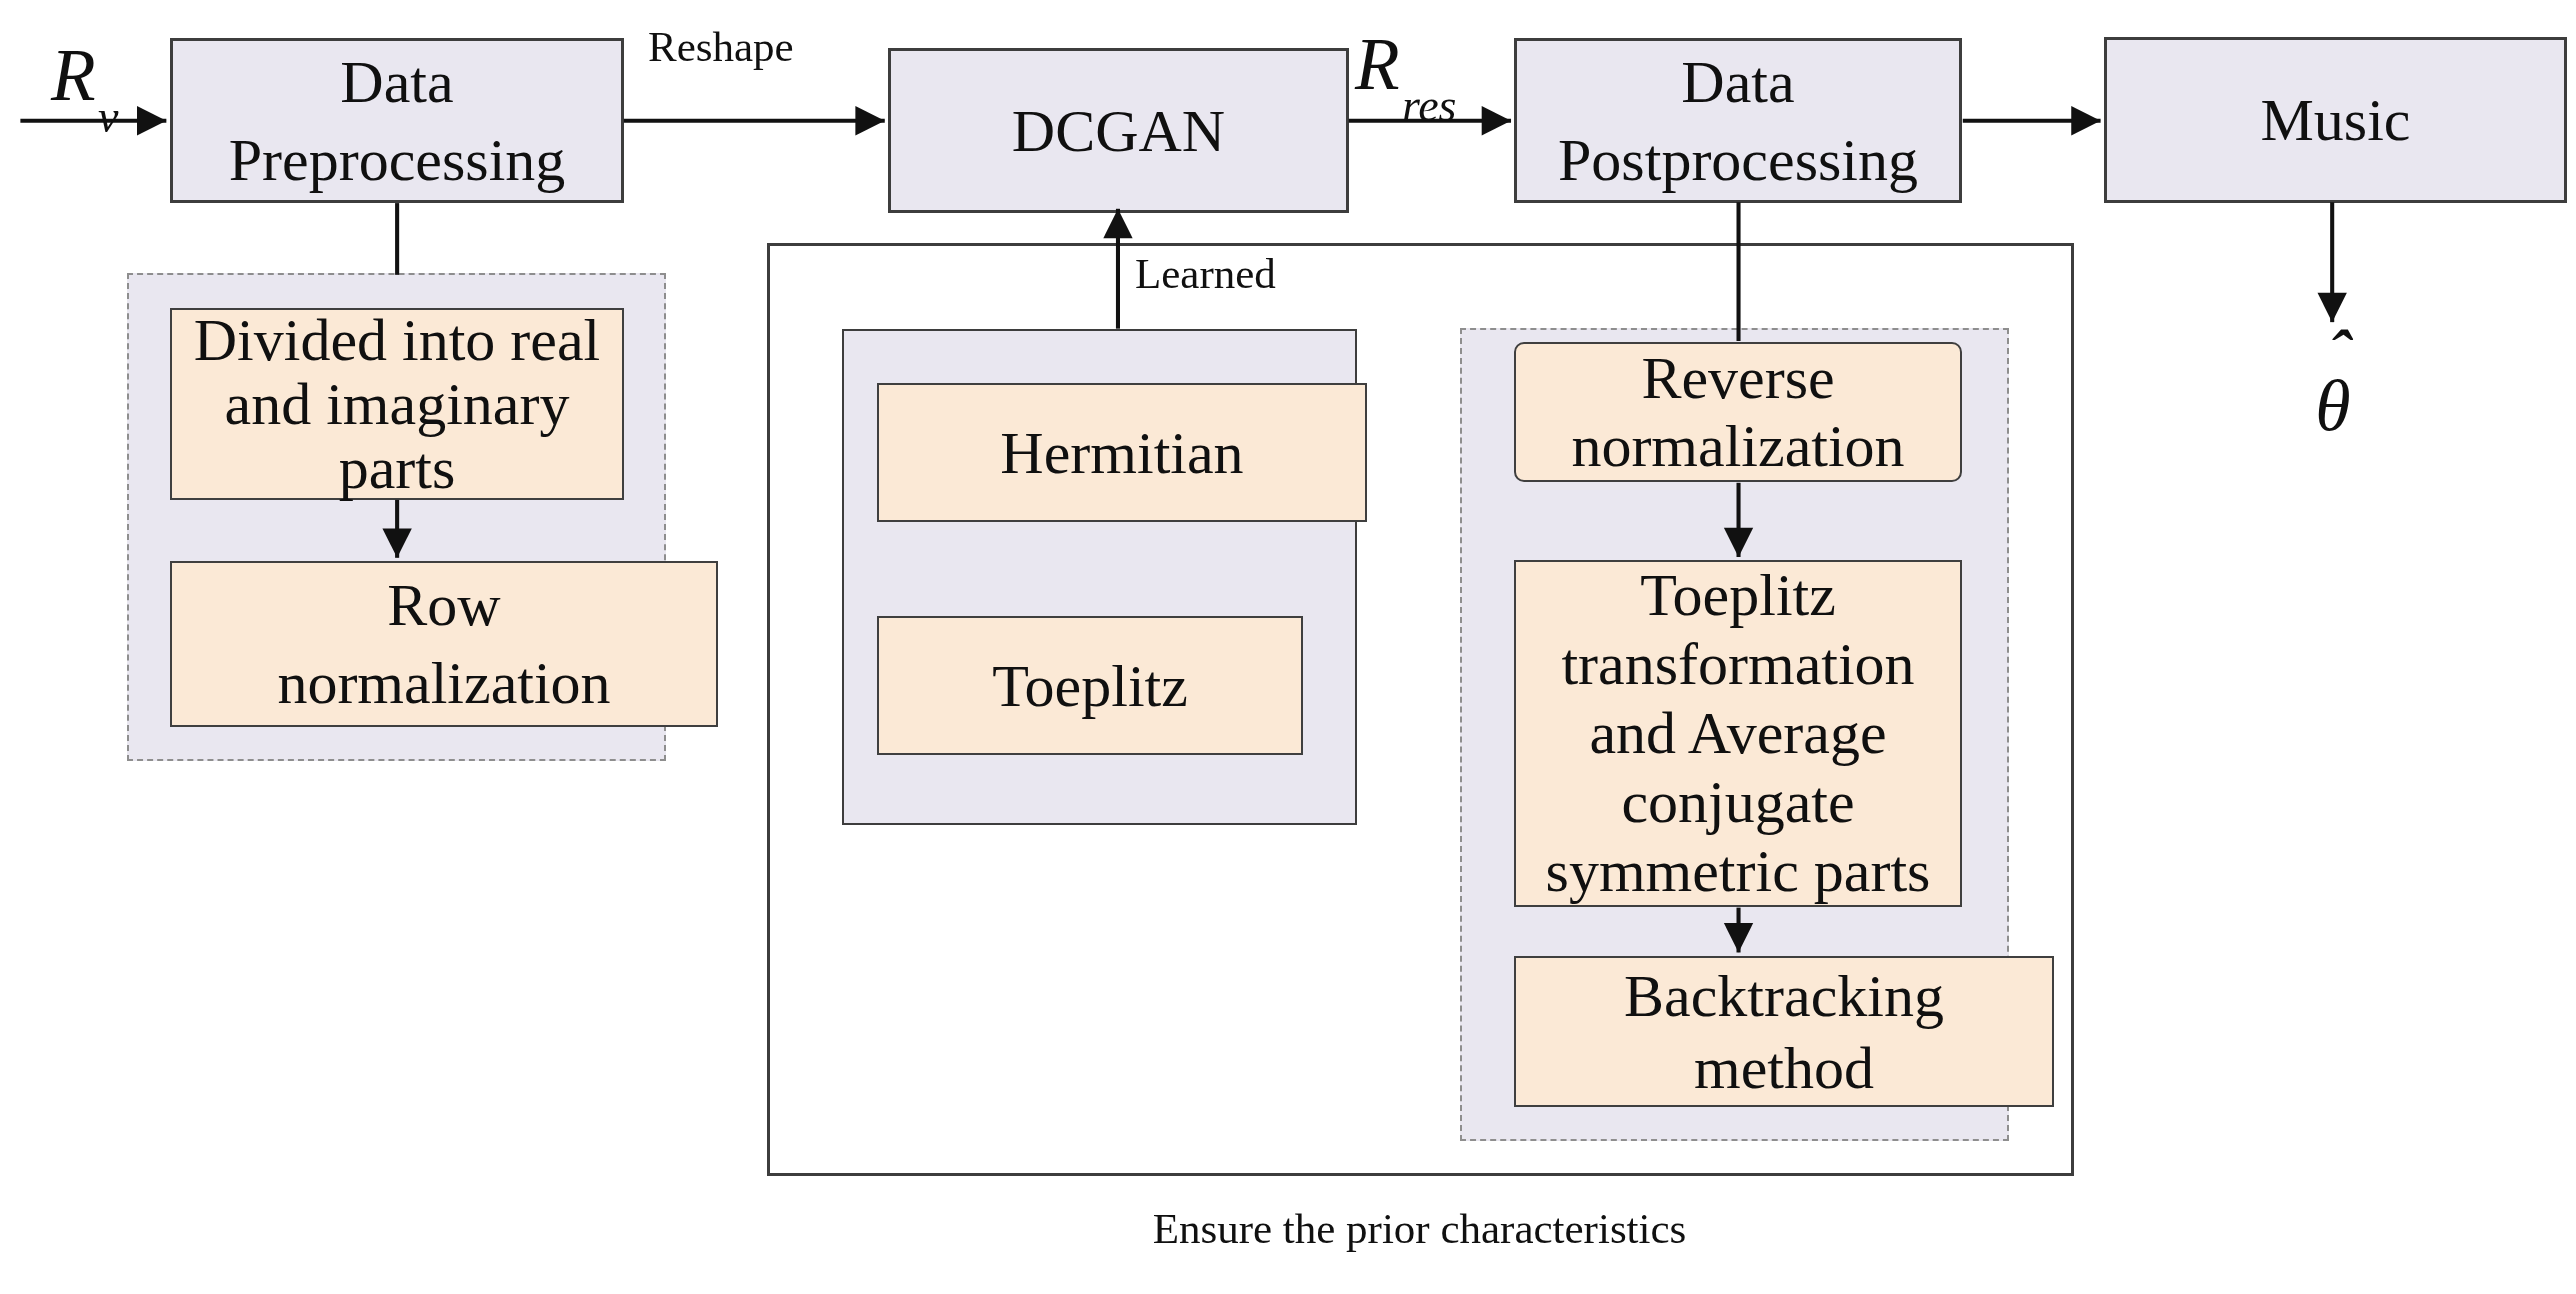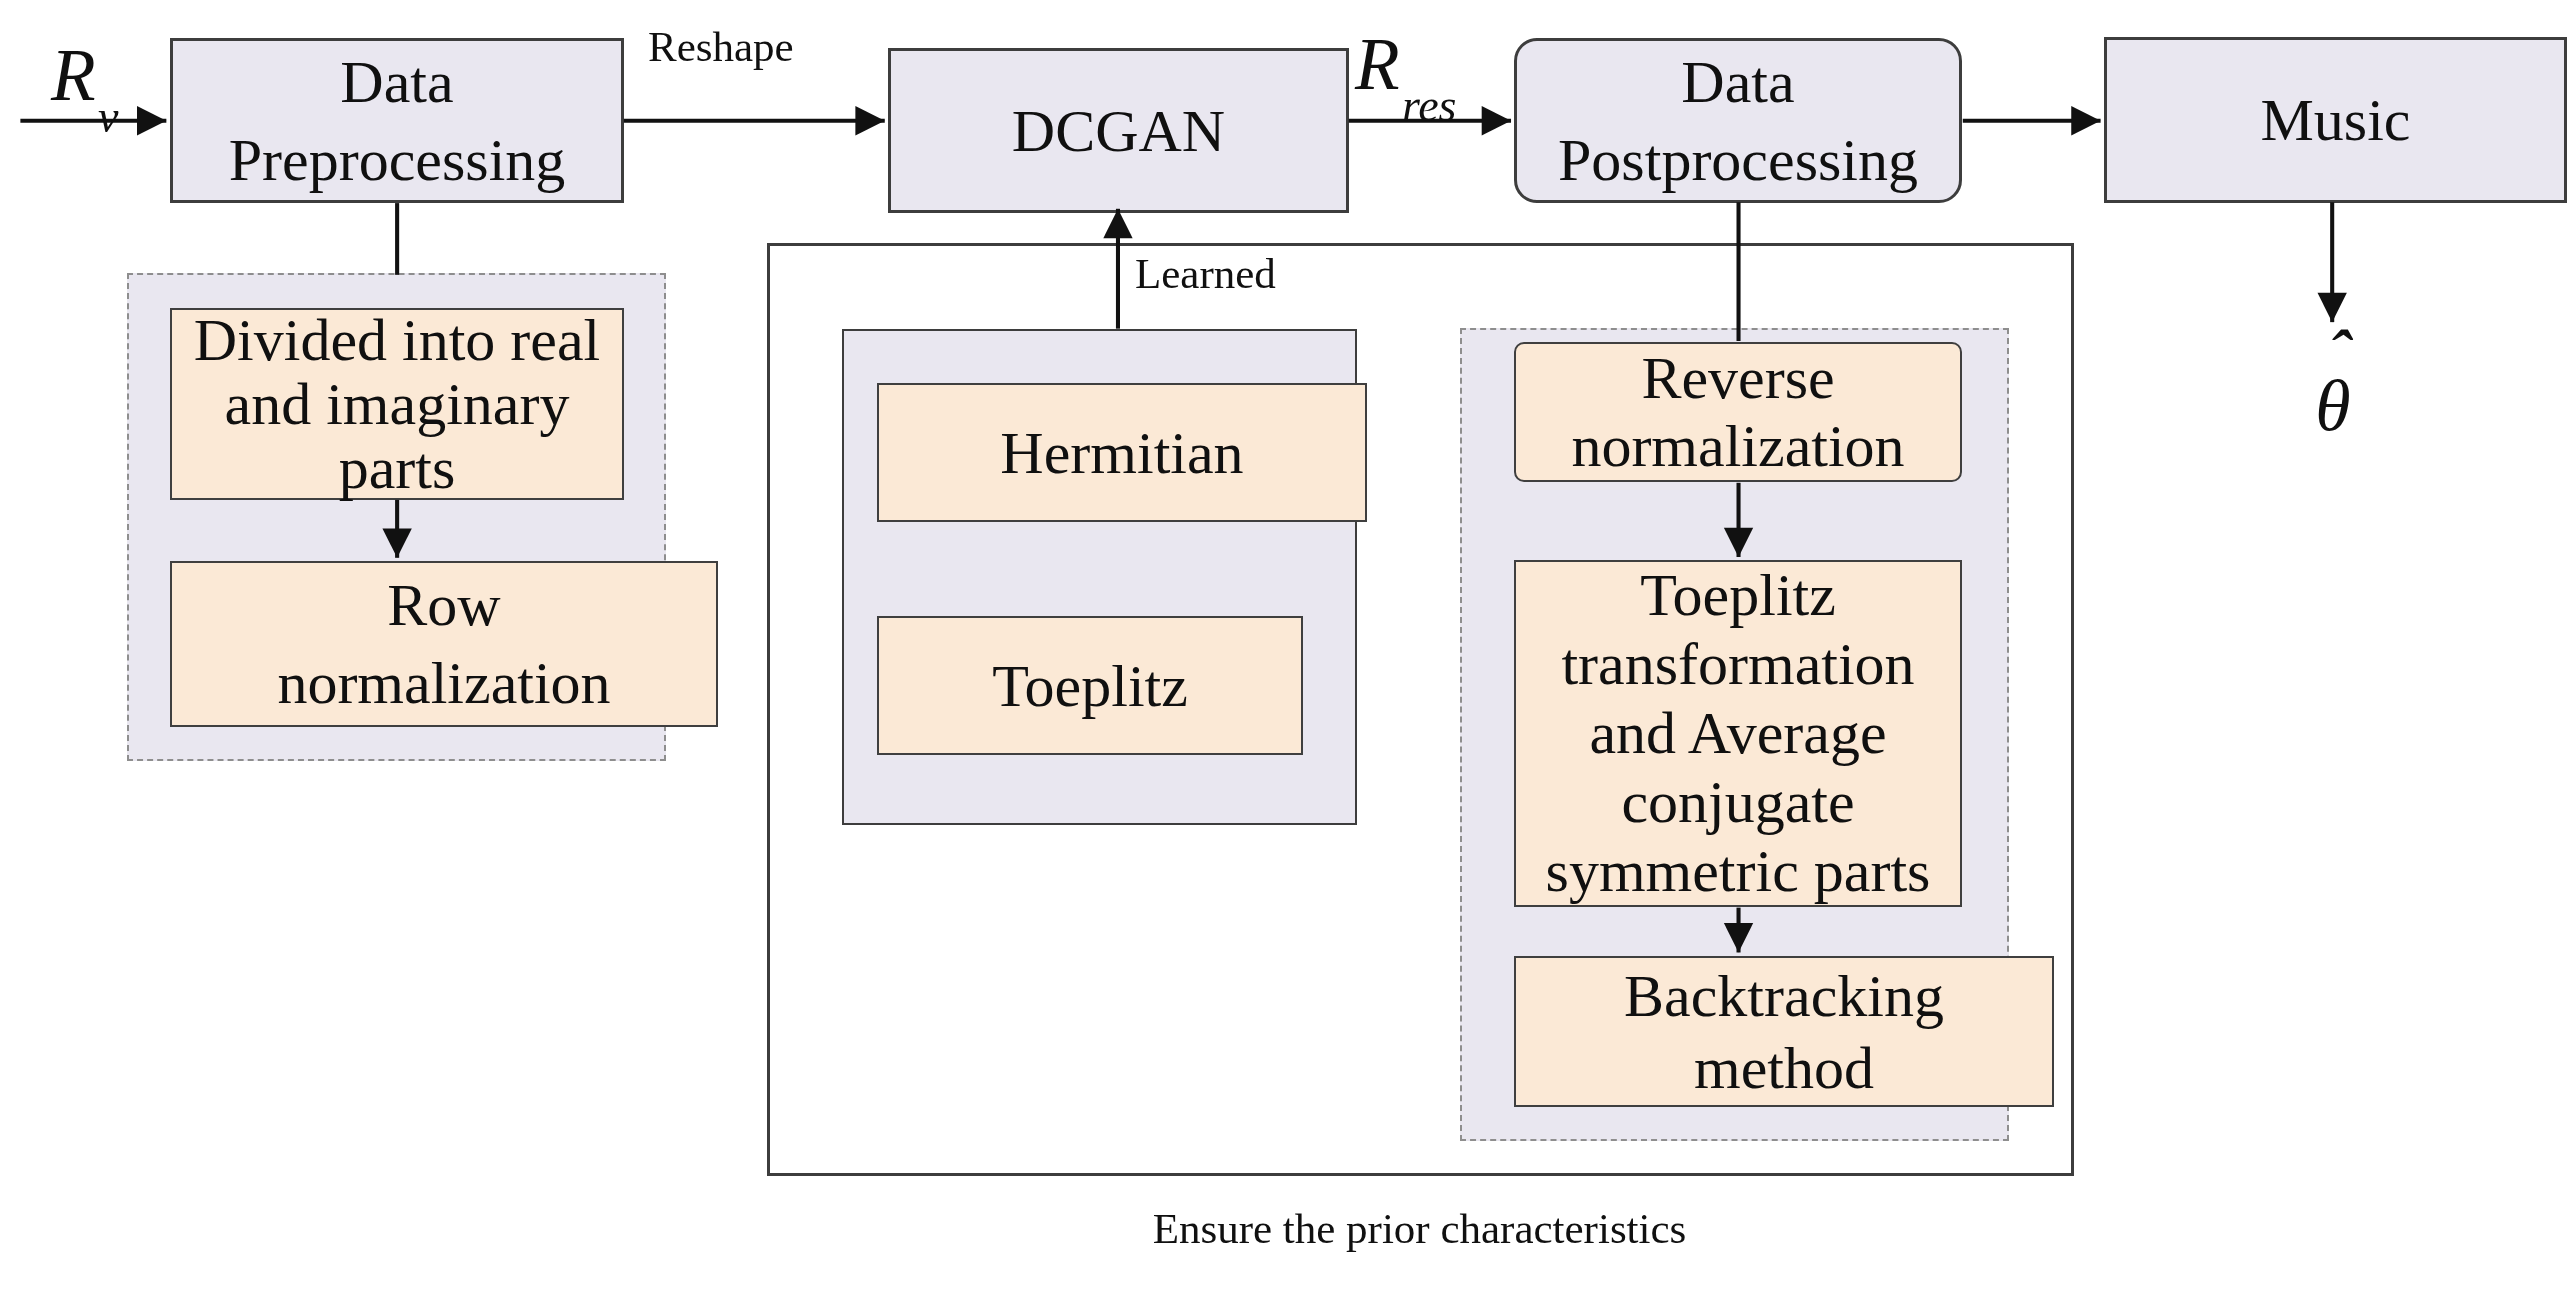--- a/index.html
+++ b/index.html
@@ -43,21 +43,21 @@
   <div class="box container-dotted" style="left:1460px;top:328px;width:549px;height:813px;"></div>
 
   <div class="box node" style="left:170px;top:38px;width:454px;height:165px;">
     <span class="inner" style="width:391px;">Data Preprocessing</span>
   </div>
 
   <div class="box node" style="left:888px;top:48px;width:461px;height:165px;">
     <span>DCGAN</span>
   </div>
 
-  <div class="box node" style="left:1514px;top:38px;width:448px;height:165px;border-radius:23px;">
+  <div class="box node" style="left:1514px;top:38px;width:448px;height:165px;">
     <span class="inner" style="width:391px;">Data Postprocessing</span>
   </div>
 
   <div class="box node" style="left:2104px;top:37px;width:463px;height:166px;">
     <span>Music</span>
   </div>
 
   <div class="box step" style="left:170px;top:308px;width:454px;height:192px;line-height:64px;">
     <span class="inner" style="width:436px;">Divided into real and imaginary parts</span>
   </div>

